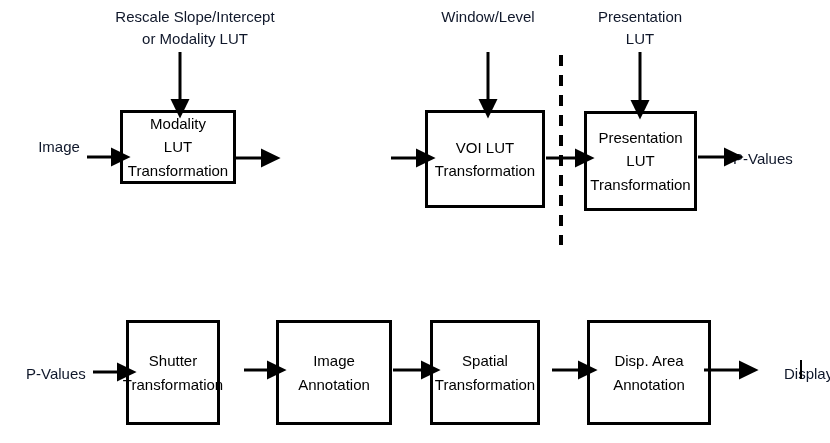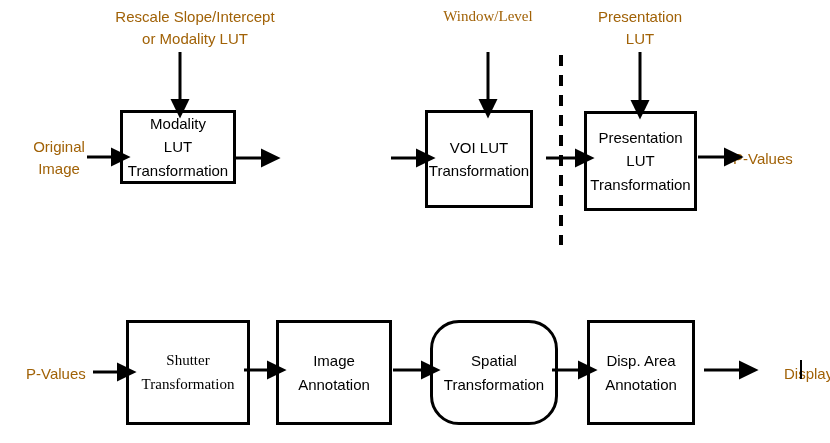--- a/index.html
+++ b/index.html
@@ -27,21 +27,21 @@
     color: #000000;
     font-size: 15px;
     line-height: 1.55;
     text-align: center;
   }
   .box .ln {
     white-space: nowrap;
   }
   .free-label {
     position: absolute;
-    color: #a16207;
+    color: #0f172a;
     font-size: 15px;
     line-height: 1.45;
     text-align: center;
     white-space: nowrap;
   }
   .free-label.left {
     text-align: center;
   }
   svg.overlay {
     position: absolute;
@@ -60,81 +60,80 @@
 </head>
 <body>
 
 <div id="canvas">
 
   <div class="free-label" style="left:100px; top:6px; width:190px;">
     <div>Rescale Slope/Intercept</div>
     <div>or Modality LUT</div>
   </div>
 
-  <div class="free-label" style="left:417px; top:6px; width:142px;font-family:Liberation Serif, serif;">
+  <div class="free-label" style="left:417px; top:6px; width:142px;">
     <div>Window/Level</div>
   </div>
 
   <div class="free-label" style="left:578px; top:6px; width:124px;">
     <div>Presentation</div>
     <div>LUT</div>
   </div>
 
   <div class="free-label" style="left:24px; top:136px; width:70px;">
-    <div>Original</div>
     <div>Image</div>
   </div>
 
   <div class="free-label left" style="left:733px; top:148px;">
     <div>P-Values</div>
   </div>
 
   <div class="box" style="left:120px; top:110px; width:116px; height:74px;">
     <div class="ln">Modality</div>
     <div class="ln">LUT</div>
     <div class="ln">Transformation</div>
   </div>
 
 
-  <div class="box" style="left:425px; top:110px; width:108px; height:98px;">
+  <div class="box" style="left:425px; top:110px; width:120px; height:98px;">
     <div class="ln">VOI  LUT</div>
     <div class="ln">Transformation</div>
   </div>
 
   <div class="box" style="left:584px; top:111px; width:113px; height:100px;">
     <div class="ln">Presentation</div>
     <div class="ln">LUT</div>
     <div class="ln">Transformation</div>
   </div>
 
   <div class="free-label left" style="left:26px; top:363px;">
     <div>P-Values</div>
   </div>
 
   <div class="free-label left" style="left:748px; top:363px;margin-left:36px;">
     <div>Display</div>
   </div>
   <div class="caret" style="left:800px; top:360px; height:19px;"></div>
 
-  <div class="box" style="left:126px; top:320px; width:124px; height:105px;font-family:Liberation Serif, serif;">
+  <div class="box" style="left:126px; top:320px; width:94px; height:105px;">
     <div class="ln">Shutter</div>
     <div class="ln">Transformation</div>
   </div>
 
   <div class="box" style="left:276px; top:320px; width:116px; height:105px;">
     <div class="ln">Image</div>
     <div class="ln">Annotation</div>
   </div>
 
-  <div class="box" style="left:430px; top:320px; width:128px; height:105px;border-radius:29px;">
+  <div class="box" style="left:430px; top:320px; width:110px; height:105px;">
     <div class="ln">Spatial</div>
     <div class="ln">Transformation</div>
   </div>
 
-  <div class="box" style="left:587px; top:320px; width:108px; height:105px;">
+  <div class="box" style="left:587px; top:320px; width:124px; height:105px;">
     <div class="ln">Disp. Area</div>
     <div class="ln">Annotation</div>
   </div>
 
   <svg class="overlay" viewBox="0 0 830 443" xmlns="http://www.w3.org/2000/svg">
     <defs>
       <marker id="ah" markerWidth="9" markerHeight="9" refX="0.4" refY="3.2" orient="auto" markerUnits="strokeWidth">
         <path d="M0,0 L0,6.4 L6.6,3.2 z" fill="#000000"></path>
       </marker>
       <marker id="ahv" markerWidth="9" markerHeight="9" refX="0.4" refY="3.2" orient="auto" markerUnits="strokeWidth">

